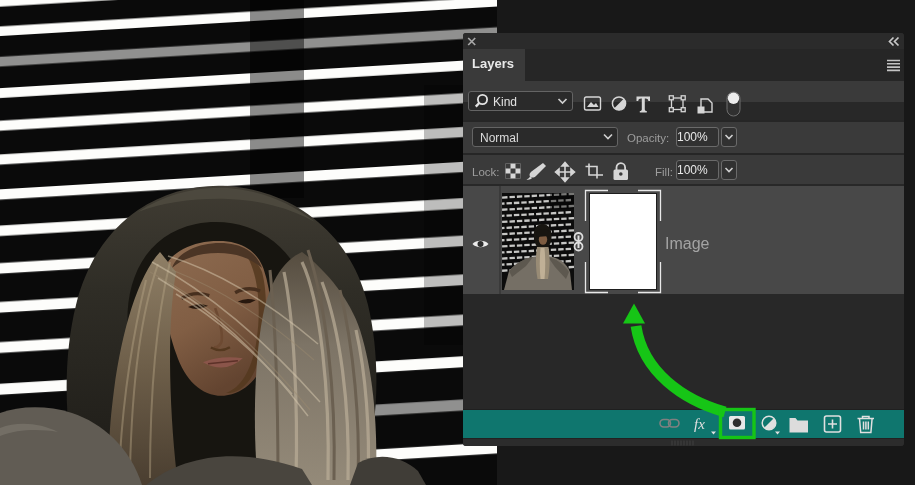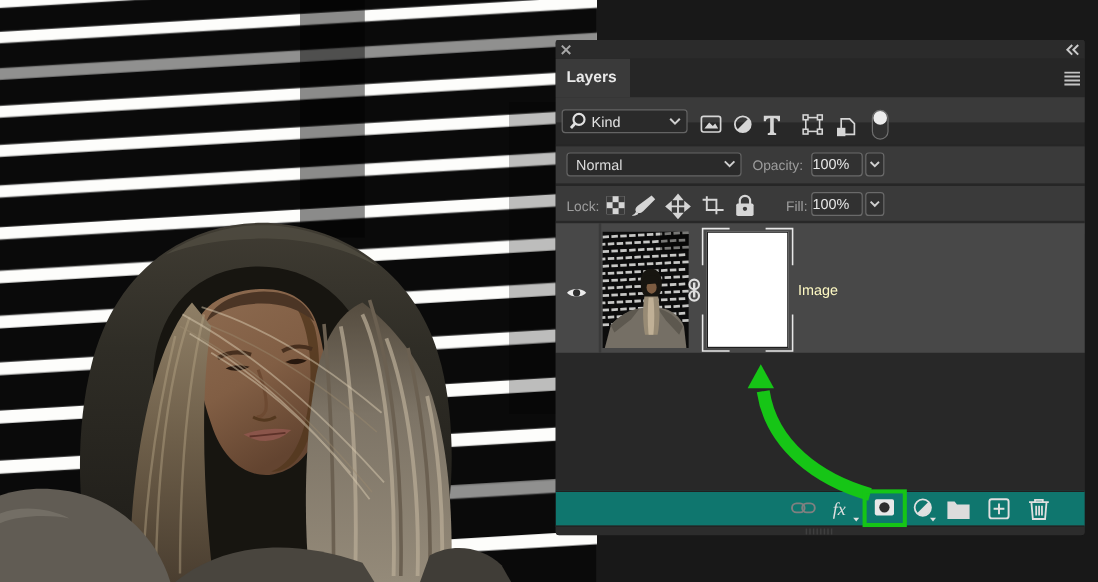--- a/index.html
+++ b/index.html
@@ -417,21 +417,21 @@
         <div style="position:absolute; left:125.5px; top:7px; width:68.5px; height:97px; background:#fff; border:1.5px solid #1e1e1e;"></div>
         <svg style="position:absolute; left:121px; top:3px;" width="78" height="105">
           <g stroke="#e8e8e8" stroke-width="1.3" fill="none">
             <path d="M 24 1.5 H 1.5 V 32"></path>
             <path d="M 54 1.5 H 76.5 V 32"></path>
             <path d="M 1.5 73 V 103.5 H 24"></path>
             <path d="M 76.5 73 V 103.5 H 54"></path>
           </g>
         </svg>
 
-        <div style="position:absolute; left:202px; top:49px; font-size:12px; color:#fef9c3;">Image</div>
+        <div style="position:absolute; left:202px; top:49px; font-size:16px; color:#a3a3a3;">Image</div>
       </div>
     </div>
     <div class="toolbar">
       <svg width="441" height="29" style="position:absolute;left:0;top:0;">
 
         <g stroke="#808080" stroke-width="1.6" fill="none">
           <rect x="197" y="9.5" width="10.5" height="7.5" rx="3.75"></rect>
           <rect x="205.5" y="9.5" width="10.5" height="7.5" rx="3.75"></rect>
         </g>
 

